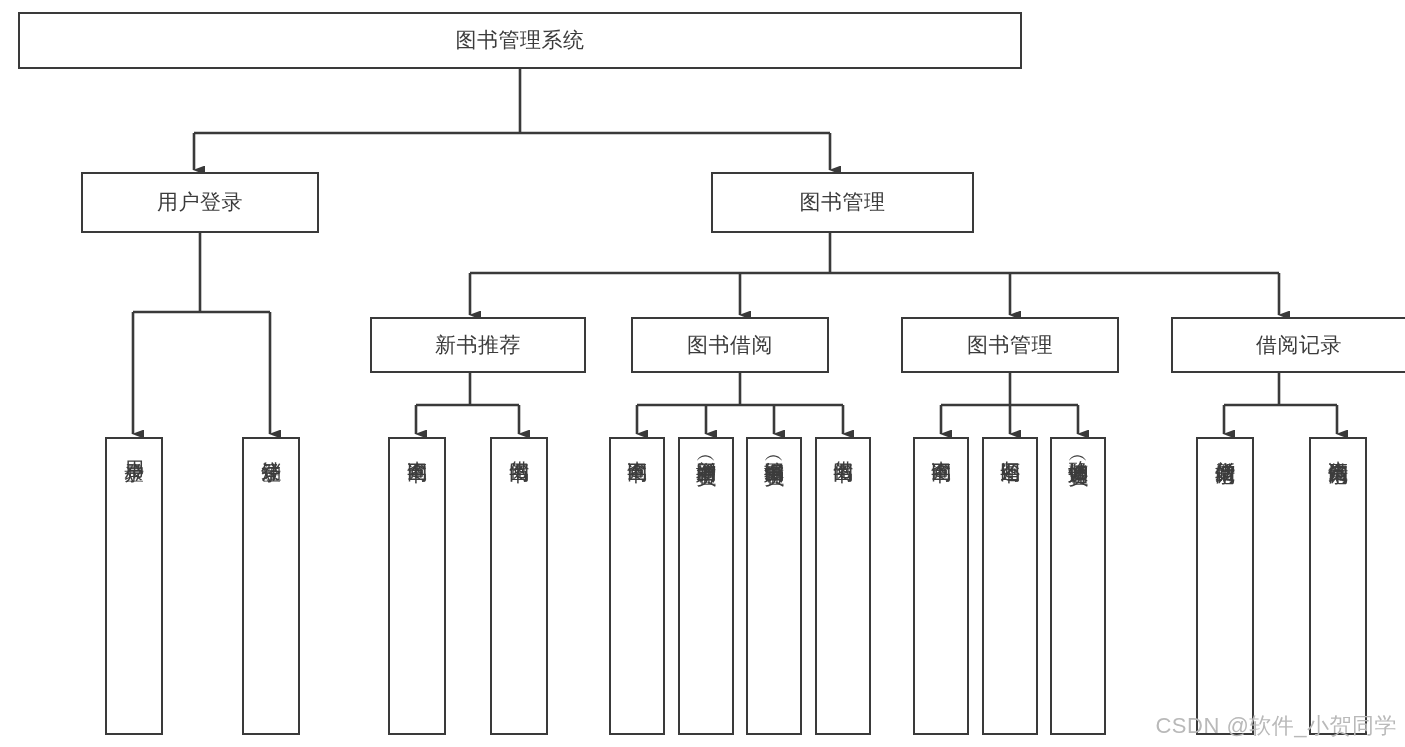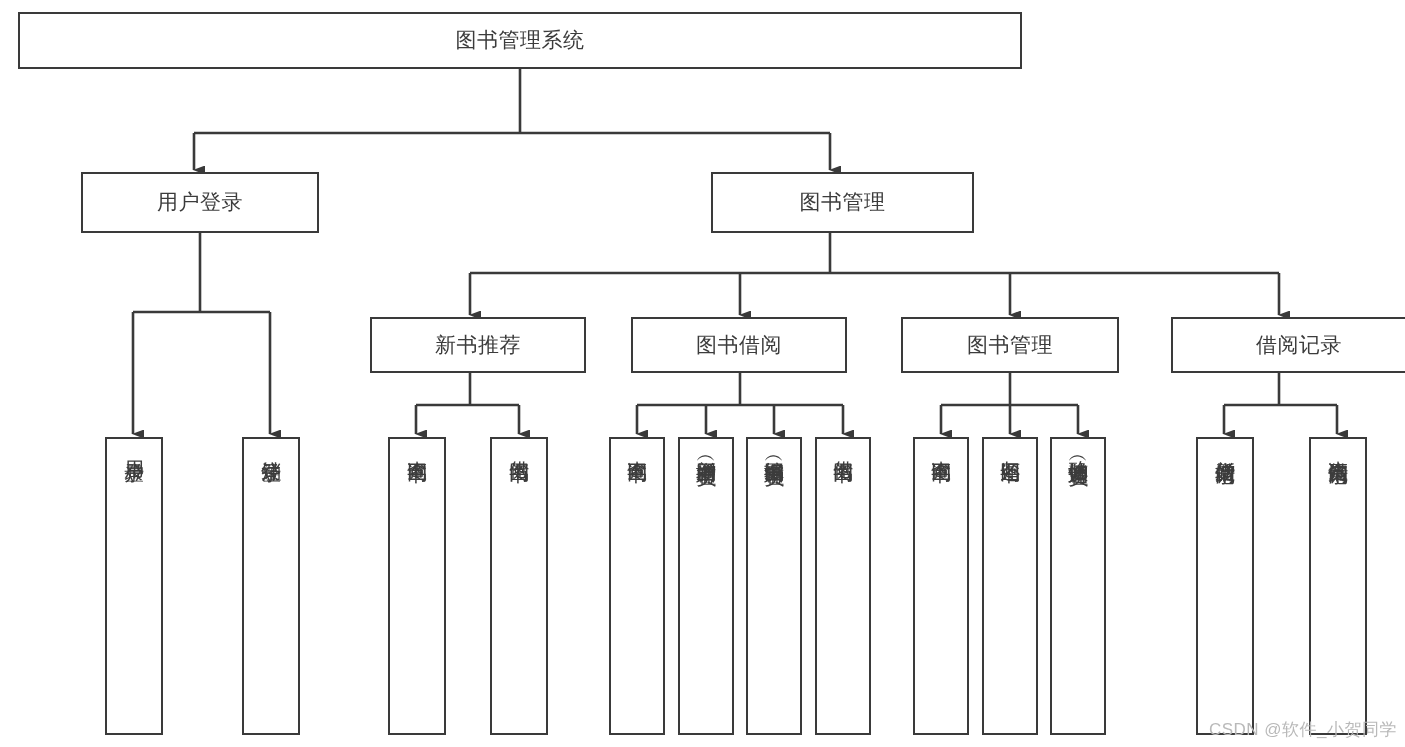--- a/index.html
+++ b/index.html
@@ -53,21 +53,21 @@
   }
   .node.vertical {
     align-items: flex-start;
     justify-content: center;
     padding-top: 6px;
   }
   #watermark {
     position: absolute;
     right: 8px;
     bottom: 6px;
-    font-size: 17px;
+    font-size: 22px;
     color: #b9b9b9;
     letter-spacing: 0.5px;
     white-space: nowrap;
     user-select: none;
     margin-top: 42px;
   }
 </style>
 </head>
 <body>
 
@@ -132,21 +132,21 @@
   </div>
 
   <div class="node" style="left:711px; top:172px; width:263px; height:61px;">
     <span class="label">图书管理</span>
   </div>
 
   <div class="node" style="left:362px; top:317px; width:216px; height:56px;margin-left:8px;">
     <span class="label">新书推荐</span>
   </div>
 
-  <div class="node" style="left:631px; top:317px; width:216px; height:56px;">
+  <div class="node" style="left:631px; top:317px; width:198px; height:56px;">
     <span class="label">图书借阅</span>
   </div>
 
   <div class="node" style="left:901px; top:317px; width:218px; height:56px;">
     <span class="label">图书管理</span>
   </div>
 
   <div class="node" style="left:1171px; top:317px; width:256px; height:56px;">
     <span class="label">借阅记录</span>
   </div>

